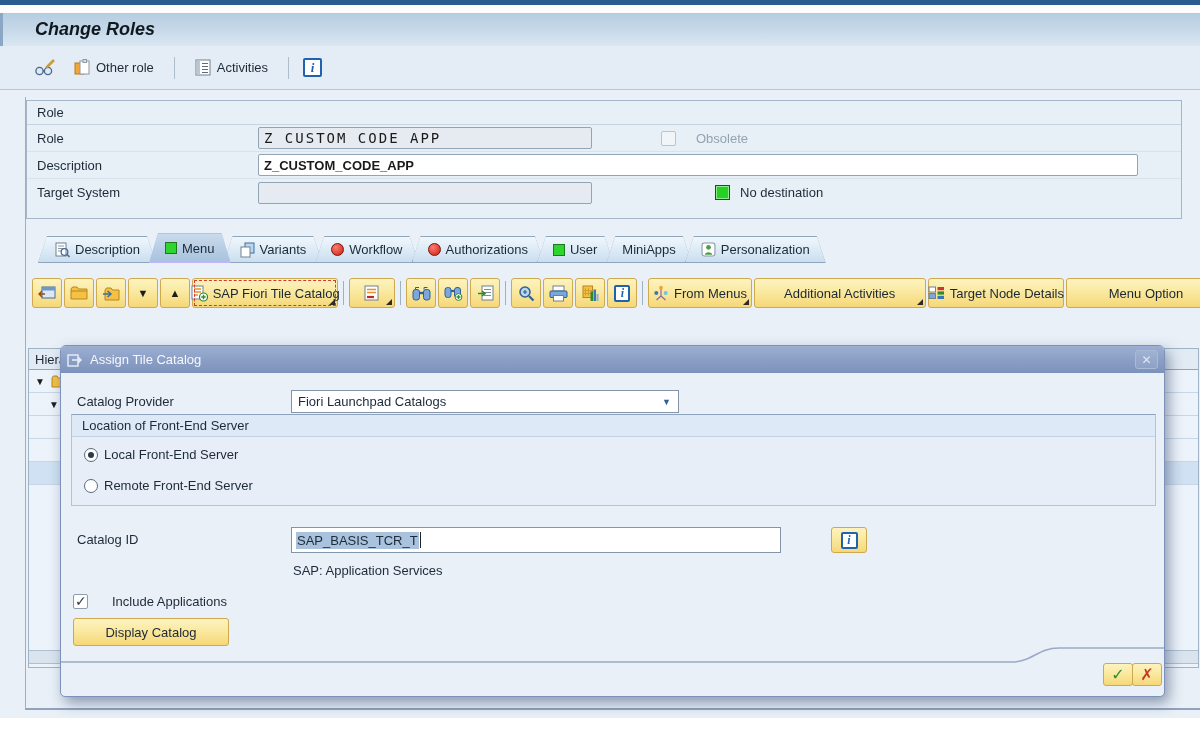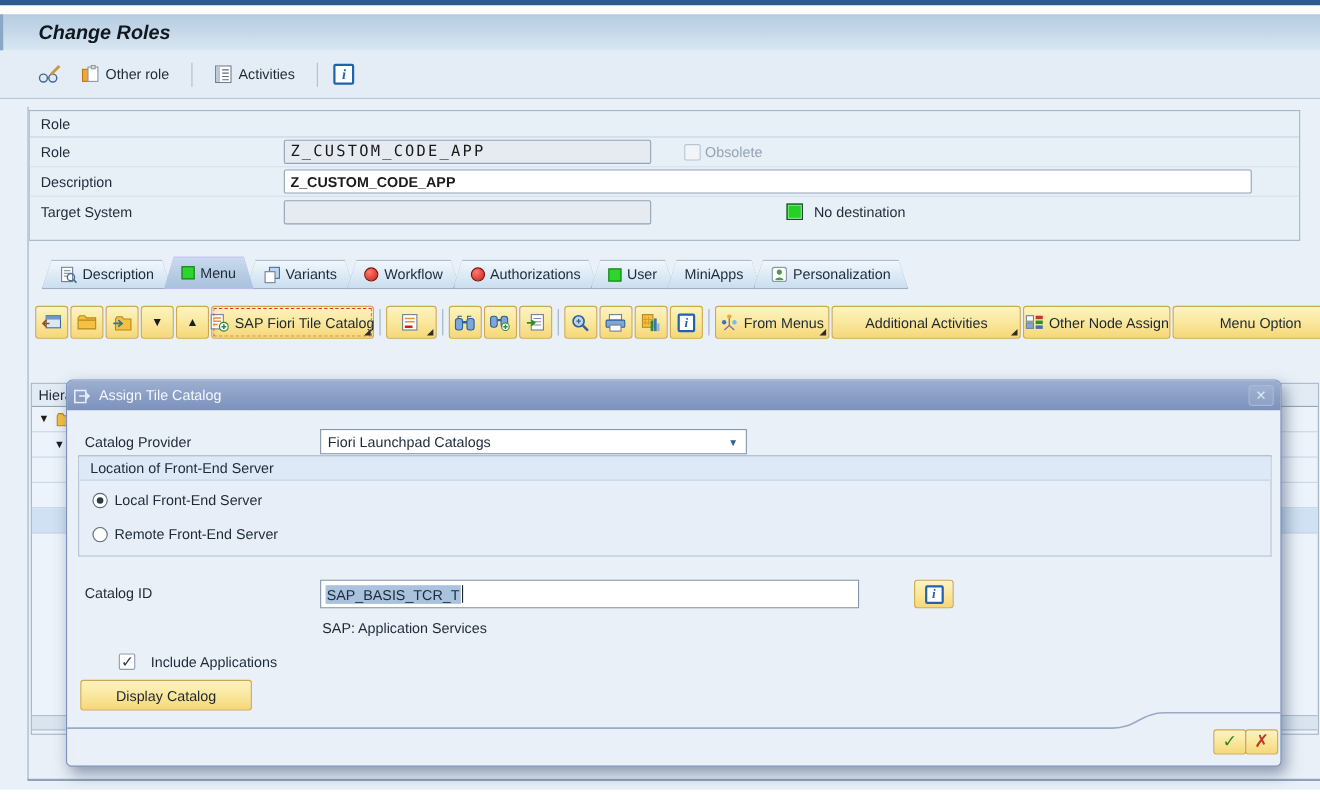--- a/index.html
+++ b/index.html
@@ -97,21 +97,21 @@
   .gbox .gtitle{height:22px;line-height:22px;background:#dde9f6;border-bottom:1px solid #c4d3e4;padding-left:10px;}
   .radio-row{position:absolute;left:12px;display:flex;align-items:center;gap:6px;}
   .radio{width:14px;height:14px;border-radius:50%;background:#fff;border:1px solid #5a6b7c;position:relative;display:inline-block;}
   .radio.sel::after{content:"";position:absolute;left:3px;top:3px;width:6px;height:6px;border-radius:50%;background:#2d3a47;}
   .idfield{position:absolute;left:230px;top:154px;width:490px;height:26px;background:#fff;border:1px solid #8596a8;
     display:flex;align-items:center;padding:0 4px;font-size:13px;}
   .idfield .sel{background:#a9c3de;padding:1px 1px;}
   .caret{width:1px;height:16px;background:#222;margin-left:1px;}
   .infobtn{position:absolute;left:770px;top:154px;width:36px;height:26px;}
   .descline{position:absolute;left:232px;top:190px;font-size:13px;}
-  .chkrow{position:absolute;left:12px;top:221px;display:flex;align-items:center;gap:14px;margin-left:35px;}
+  .chkrow{position:absolute;left:12px;top:221px;display:flex;align-items:center;gap:24px;}
   .dispbtn{position:absolute;left:12px;top:245px;width:156px;height:28px;font-size:13px;}
   .footcurve{position:absolute;left:0;top:270px;width:1103px;height:26px;}
   .okbtn{position:absolute;top:290px;width:27px;height:23px;}
   .okbtn.ok{left:1042px;}
   .okbtn.cancel{left:1071px;}
   .glyph-ok{color:#2e8b2e;font-weight:bold;font-size:16px;line-height:1;}
   .glyph-x{color:#c03a28;font-weight:bold;font-size:16px;line-height:1;}
   .bottom-white{position:absolute;left:0;top:718px;width:1200px;height:12px;background:#fff;}
   svg{display:block;}
 </style>
@@ -163,21 +163,21 @@
     <div class="ichip">i</div>
   </div>
 
   <div class="frame">
 
     <div class="role-group">
       <div class="ghead">Role</div>
       <div class="frow">
         <span class="flabel">Role</span>
         <input class="fld ro mono" style="width: 334px;" readonly="" value="Z_CUSTOM_CODE_APP">
-        <span style="margin-left:30px;display:flex;align-items:center;gap:4px;justify-content:center;">
+        <span style="margin-left:69px;display:flex;align-items:center;gap:20px;justify-content:center;">
           <span class="cbx dis"></span>
           <span class="dimtext">Obsolete</span>
         </span>
       </div>
       <div class="frow">
         <span class="flabel">Description</span>
         <input class="fld white boldtxt" style="width: 880px;" value="Z_CUSTOM_CODE_APP">
       </div>
       <div class="frow">
         <span class="flabel">Target System</span>
@@ -396,21 +396,21 @@
       <div class="ybtn txt">
         <span>
           <svg width="17" height="15" viewBox="0 0 17 15">
             <rect x="1" y="1" width="6.5" height="5" fill="#fff" stroke="#708090"></rect>
             <rect x="1" y="7.5" width="6.5" height="5" fill="#7da7d9" stroke="#708090"></rect>
             <rect x="9.5" y="1" width="6.5" height="3.2" fill="#cc3333"></rect>
             <rect x="9.5" y="5.4" width="6.5" height="3.2" fill="#2e8b2e"></rect>
             <rect x="9.5" y="9.8" width="6.5" height="3.2" fill="#3a76b5"></rect>
           </svg>
         </span>
-        <span>Other Node Assign</span>
+        <span>Target Node Details</span>
       </div>
       <div class="ybtn txt" style="min-width:160px;">
         <span>Menu Option</span>
       </div>
     </div>
 
     <div class="tree">
       <div class="tree-head">
         <span class="clip">Hierarchy</span>
       </div>

